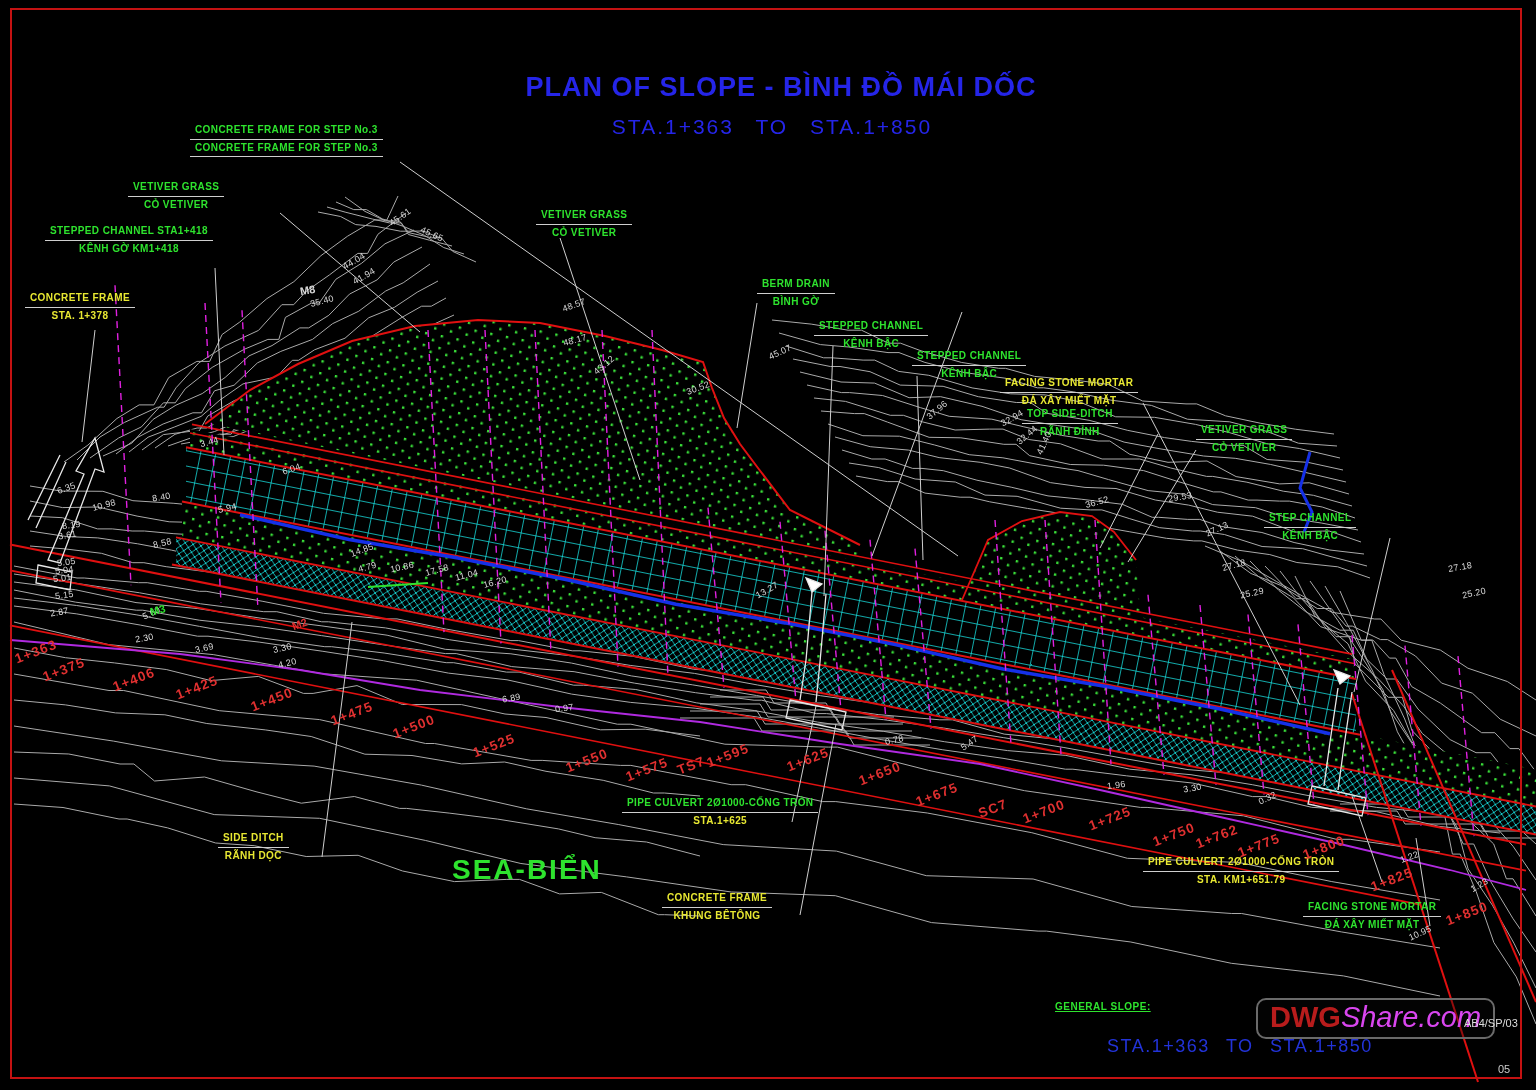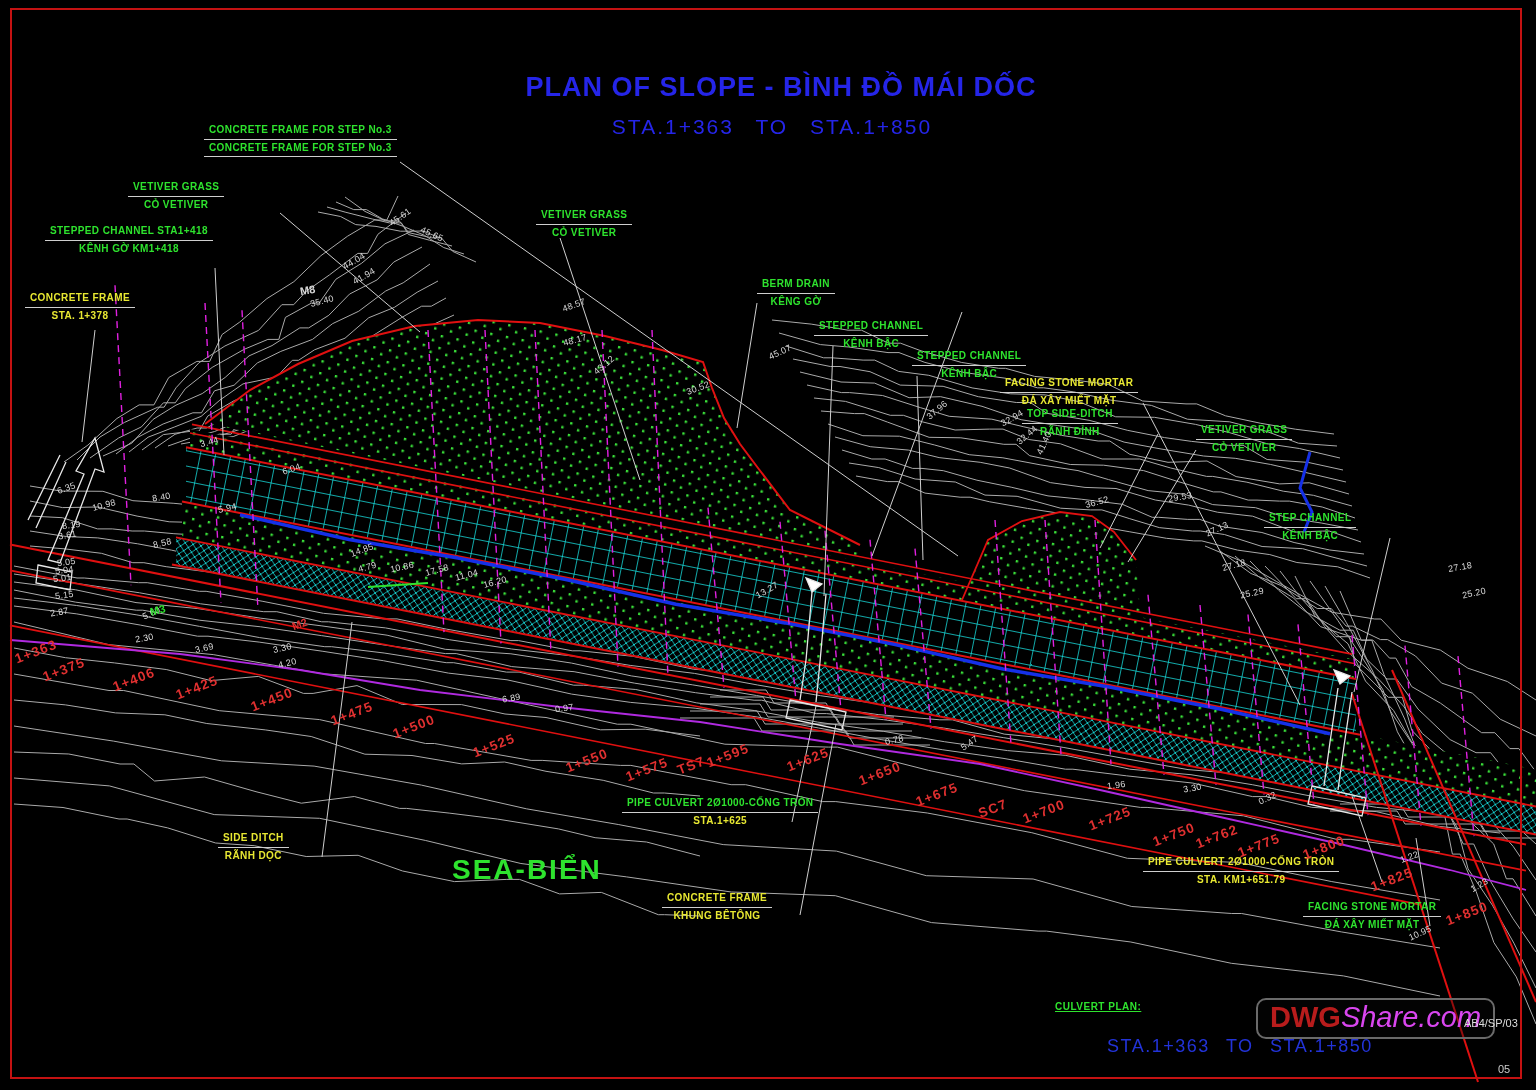--- a/index.html
+++ b/index.html
@@ -218,21 +218,21 @@
         <line x1="962" y1="312" x2="872" y2="556"></line>
       </g>
   </svg>
 
   <div id="frame"></div>
 
   <div class="abs" id="title-main">PLAN OF SLOPE - BÌNH ĐỒ MÁI DỐC</div>
   <div class="abs" id="title-sub">STA.1+363 TO STA.1+850</div>
 
   <div id="callouts">
-      <div class="callout u2" style="left: 204px; top: 122px;">
+      <div class="callout u2" style="left: 190px; top: 122px;">
         <span class="l1 green">CONCRETE FRAME FOR STEP No.3</span>
         <span class="l2 green">CONCRETE FRAME FOR STEP No.3</span>
       </div>
       <div class="callout" style="left: 128px; top: 179px;">
         <span class="l1 green">VETIVER GRASS</span>
         <span class="l2 green">CỎ VETIVER</span>
       </div>
       <div class="callout" style="left: 45px; top: 223px;">
         <span class="l1 green">STEPPED CHANNEL STA1+418</span>
         <span class="l2 green">KÊNH GỜ KM1+418</span>
@@ -240,21 +240,21 @@
       <div class="callout" style="left: 25px; top: 290px;">
         <span class="l1 yellow">CONCRETE FRAME</span>
         <span class="l2 yellow">STA. 1+378</span>
       </div>
       <div class="callout" style="left: 536px; top: 207px;">
         <span class="l1 green">VETIVER GRASS</span>
         <span class="l2 green">CỎ VETIVER</span>
       </div>
       <div class="callout" style="left: 757px; top: 276px;">
         <span class="l1 green">BERM DRAIN</span>
-        <span class="l2 green">KÊNG GỜ</span>
+        <span class="l2 green">BÌNH GỜ</span>
       </div>
       <div class="callout" style="left: 814px; top: 318px;">
         <span class="l1 green">STEPPED CHANNEL</span>
         <span class="l2 green">KÊNH BẬC</span>
       </div>
       <div class="callout" style="left: 912px; top: 348px;">
         <span class="l1 green">STEPPED CHANNEL</span>
         <span class="l2 green">KÊNH BẬC</span>
       </div>
       <div class="callout" style="left: 1000px; top: 375px;">
@@ -379,21 +379,21 @@
       <div class="elev" style="left: 1470px; top: 880px; transform: rotate(-30deg);">1.23</div>
       <div class="elev" style="left: 1408px; top: 928px; transform: rotate(-25deg);">10.95</div>
     </div>
   <div id="markers">
       <div class="marker" style="left: 292px; top: 618px; color: rgb(224, 48, 48); transform: rotate(-20deg);">M2</div>
       <div class="marker" style="left: 150px; top: 604px; color: rgb(46, 227, 46); transform: rotate(-15deg);">M3</div>
       <div class="marker" style="left: 300px; top: 284px; color: rgb(216, 216, 216); transform: rotate(-10deg);">M8</div>
     </div>
 
   <div class="abs" id="sea-label">SEA-BIỂN</div>
-  <div class="abs" id="general-plan">CULVERT PLAN:</div>
+  <div class="abs" id="general-plan">GENERAL SLOPE:</div>
   <div class="abs" id="sta-bottom">STA.1+363 TO STA.1+850</div>
 
   <div class="abs" id="watermark">
     <span class="wm-dwg">DWG</span><span class="wm-rest">Share.com</span>
   </div>
   <div class="abs" id="sheet-ref">AB4/SP/03</div>
   <div class="abs" id="sheet-no">05</div>
 
 </div>
 

